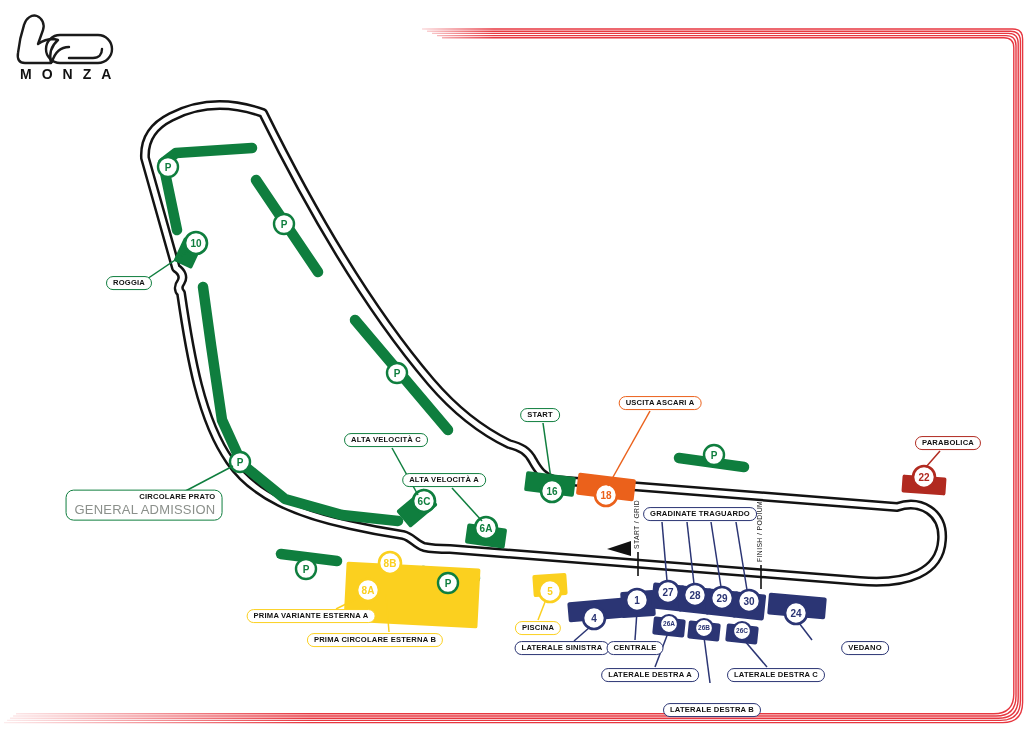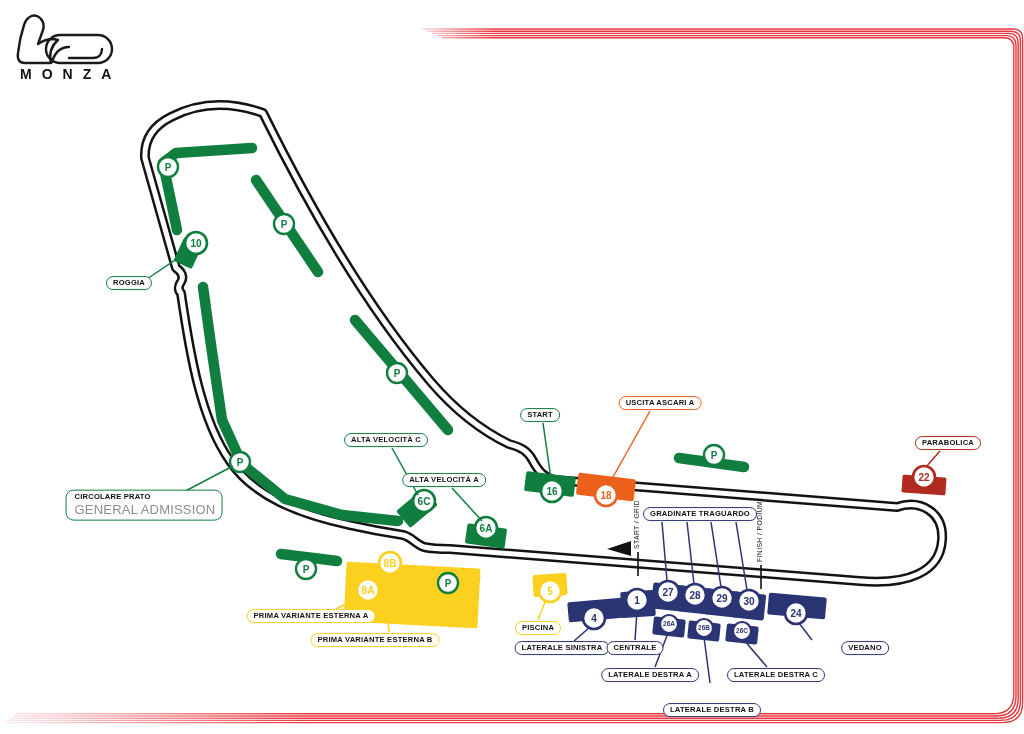--- a/index.html
+++ b/index.html
@@ -10,21 +10,21 @@
              letter-spacing:.2px;}
   .hdr-title .tb{font-weight:bold;}
   .hdr-title .tr{font-weight:normal;}
   .logo-wrap{position:absolute;left:8px;top:8px;width:130px;}
   .logo-text{position:absolute;left:12px;top:58px;font-weight:bold;font-size:14px;
              letter-spacing:10px;color:#111;}
   #labels{position:absolute;left:0;top:0;width:1024px;height:734px;pointer-events:none;}
   .map-label{position:absolute;transform:translate(-50%,-50%);background:#fff;
              border:1.6px solid #000;border-radius:8px;padding:1px 6px;
              font-size:7.6px;font-weight:bold;color:#111;white-space:nowrap;
-             text-align:left;line-height:1.3;letter-spacing:.2px;}
+             text-align:right;line-height:1.3;letter-spacing:.2px;}
   .map-label .l2{display:block;font-weight:normal;color:#8b908b;font-size:13px;}
 </style>
 </head>
 <body>
 
 <div class="page">
 
   <div class="logo-wrap">
     <svg width="130" height="60" viewBox="0 0 130 60">
       <g fill="none" stroke="#1a1a1a" stroke-width="2.4" stroke-linejoin="round" stroke-linecap="round">
@@ -163,21 +163,21 @@
 
   <div id="labels">
       <div class="map-label" style="left: 129px; top: 283px; border-color: rgb(15, 126, 62);"><span>ROGGIA</span></div>
       <div class="map-label" style="left: 144px; top: 505px; border-color: rgb(15, 126, 62); padding-left: 8px;"><span>CIRCOLARE PRATO</span><span class="l2">GENERAL ADMISSION</span></div>
       <div class="map-label" style="left: 386px; top: 440px; border-color: rgb(15, 126, 62);"><span>ALTA VELOCITÀ C</span></div>
       <div class="map-label" style="left: 444px; top: 480px; border-color: rgb(15, 126, 62);"><span>ALTA VELOCITÀ A</span></div>
       <div class="map-label" style="left: 540px; top: 415px; border-color: rgb(15, 126, 62);"><span>START</span></div>
       <div class="map-label" style="left: 660px; top: 403px; border-color: rgb(235, 97, 27);"><span>USCITA ASCARI A</span></div>
       <div class="map-label" style="left: 948px; top: 443px; border-color: rgb(177, 42, 32);"><span>PARABOLICA</span></div>
       <div class="map-label" style="left: 311px; top: 616px; border-color: rgb(251, 208, 31);"><span>PRIMA VARIANTE ESTERNA A</span></div>
-      <div class="map-label" style="left: 375px; top: 640px; border-color: rgb(251, 208, 31);"><span>PRIMA VARIANTE ESTERNA B</span></div>
+      <div class="map-label" style="left: 375px; top: 640px; border-color: rgb(251, 208, 31);"><span>PRIMA CIRCOLARE ESTERNA B</span></div>
       <div class="map-label" style="left: 538px; top: 628px; border-color: rgb(251, 208, 31);"><span>PISCINA</span></div>
       <div class="map-label" style="left: 562px; top: 648px; border-color: rgb(43, 53, 116);"><span>LATERALE SINISTRA</span></div>
       <div class="map-label" style="left: 635px; top: 648px; border-color: rgb(43, 53, 116);"><span>CENTRALE</span></div>
       <div class="map-label" style="left: 650px; top: 675px; border-color: rgb(43, 53, 116);"><span>LATERALE DESTRA A</span></div>
       <div class="map-label" style="left: 712px; top: 690px; border-color: rgb(43, 53, 116); margin-top: 20px;"><span>LATERALE DESTRA B</span></div>
       <div class="map-label" style="left: 776px; top: 675px; border-color: rgb(43, 53, 116);"><span>LATERALE DESTRA C</span></div>
       <div class="map-label" style="left: 865px; top: 648px; border-color: rgb(43, 53, 116);"><span>VEDANO</span></div>
       <div class="map-label" style="left: 700px; top: 514px; border-color: rgb(43, 53, 116);"><span>GRADINATE TRAGUARDO</span></div>
     </div>
 </div>

